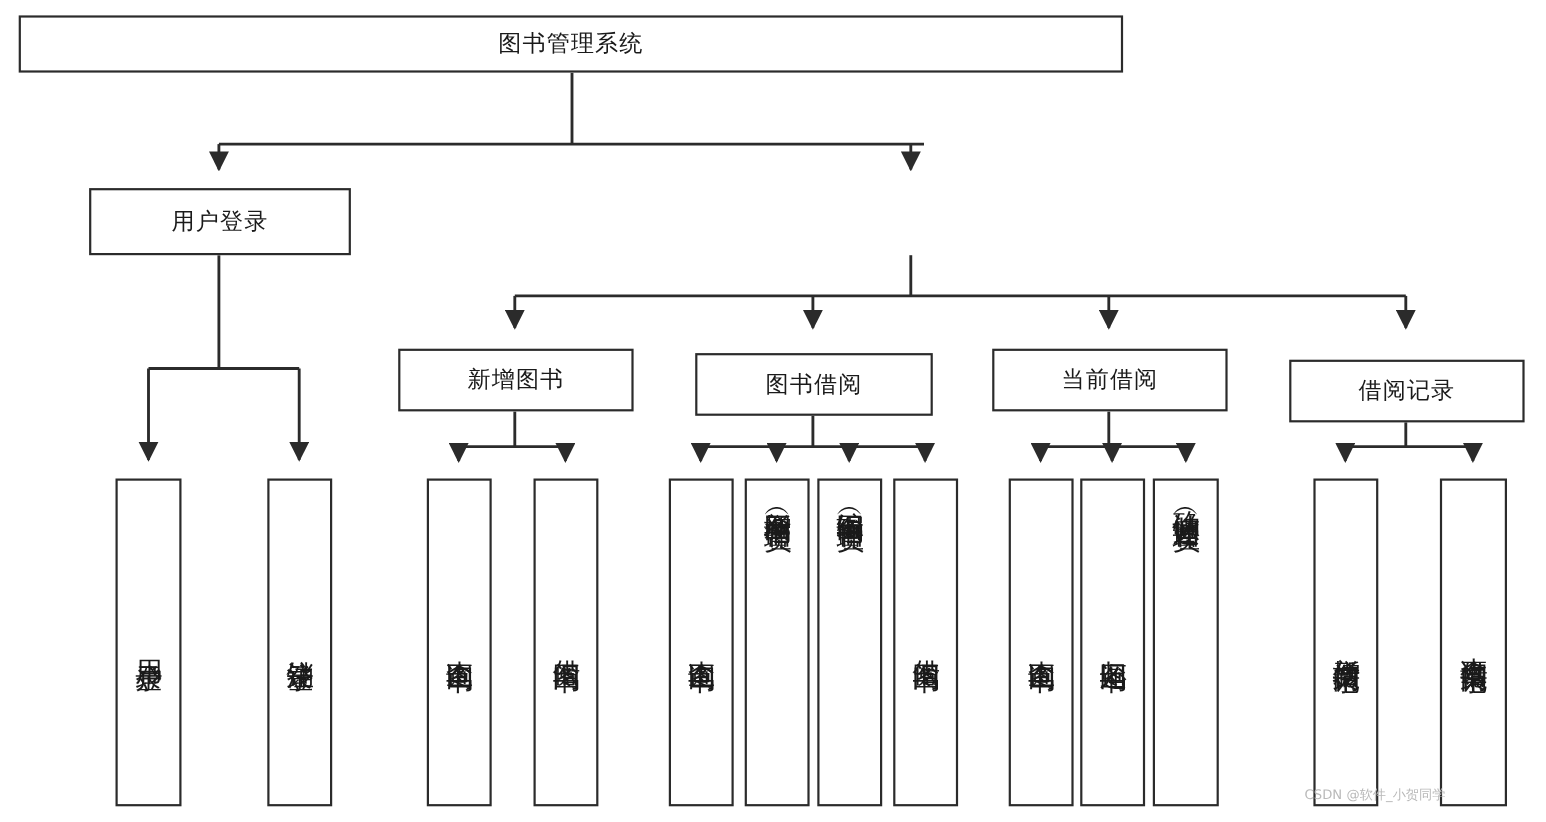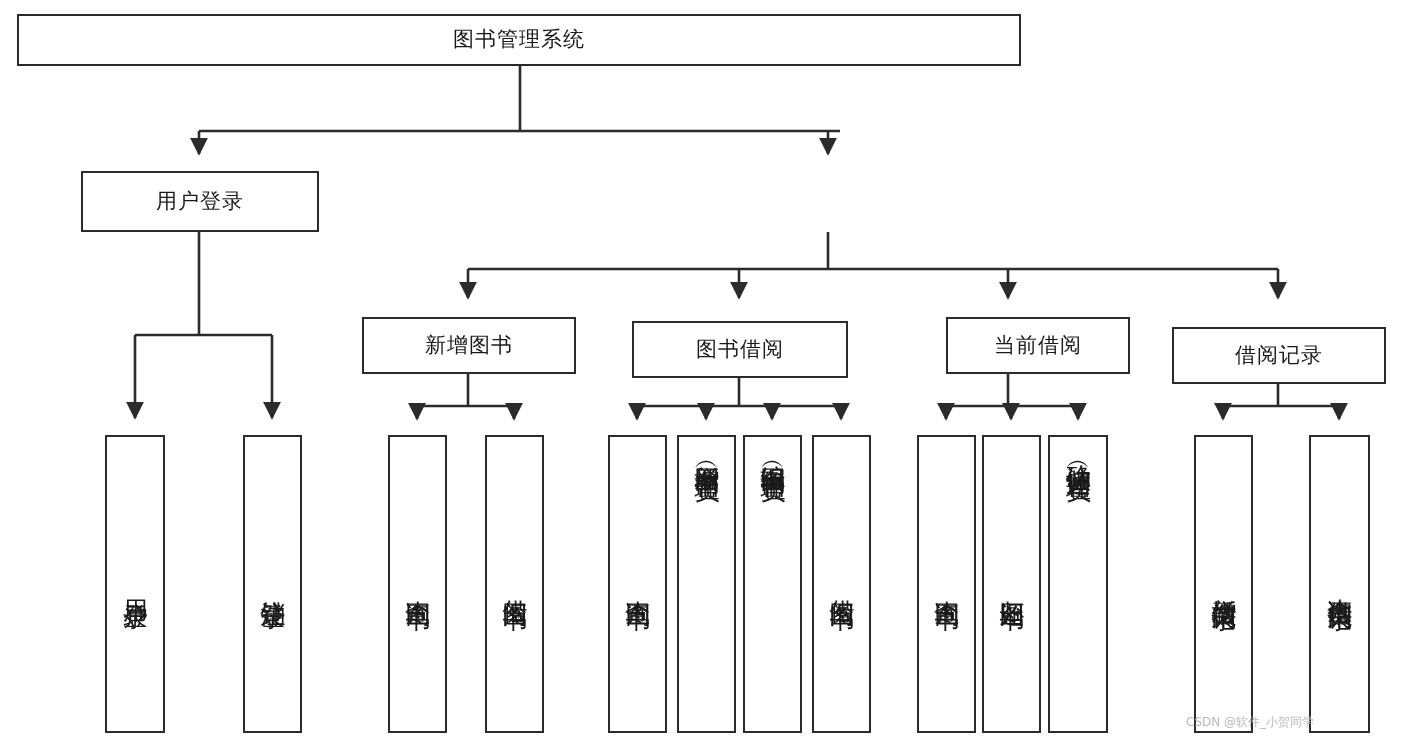--- a/index.html
+++ b/index.html
@@ -134,21 +134,21 @@
   <div class="node h-node" style="left:81px; top:171px; width:238px; height:61px;">
     <span class="lbl">用户登录</span>
   </div>
 
   <div class="node h-node" style="left:362px; top:317px; width:214px; height:57px;">
     <span class="lbl">新增图书</span>
   </div>
   <div class="node h-node" style="left:632px; top:321px; width:216px; height:57px;">
     <span class="lbl">图书借阅</span>
   </div>
-  <div class="node h-node" style="left:902px; top:317px; width:184px; height:57px;margin-left:44px;">
+  <div class="node h-node" style="left:902px; top:317px; width:214px; height:57px;">
     <span class="lbl">当前借阅</span>
   </div>
   <div class="node h-node" style="left:1172px; top:327px; width:214px; height:57px;">
     <span class="lbl">借阅记录</span>
   </div>
 
   <div class="node v-node short" style="left:105px; top:435px; width:60px; height:298px;">
     <span class="lbl">用户登录</span>
   </div>
   <div class="node v-node short" style="left:243px; top:435px; width:59px; height:298px;">

